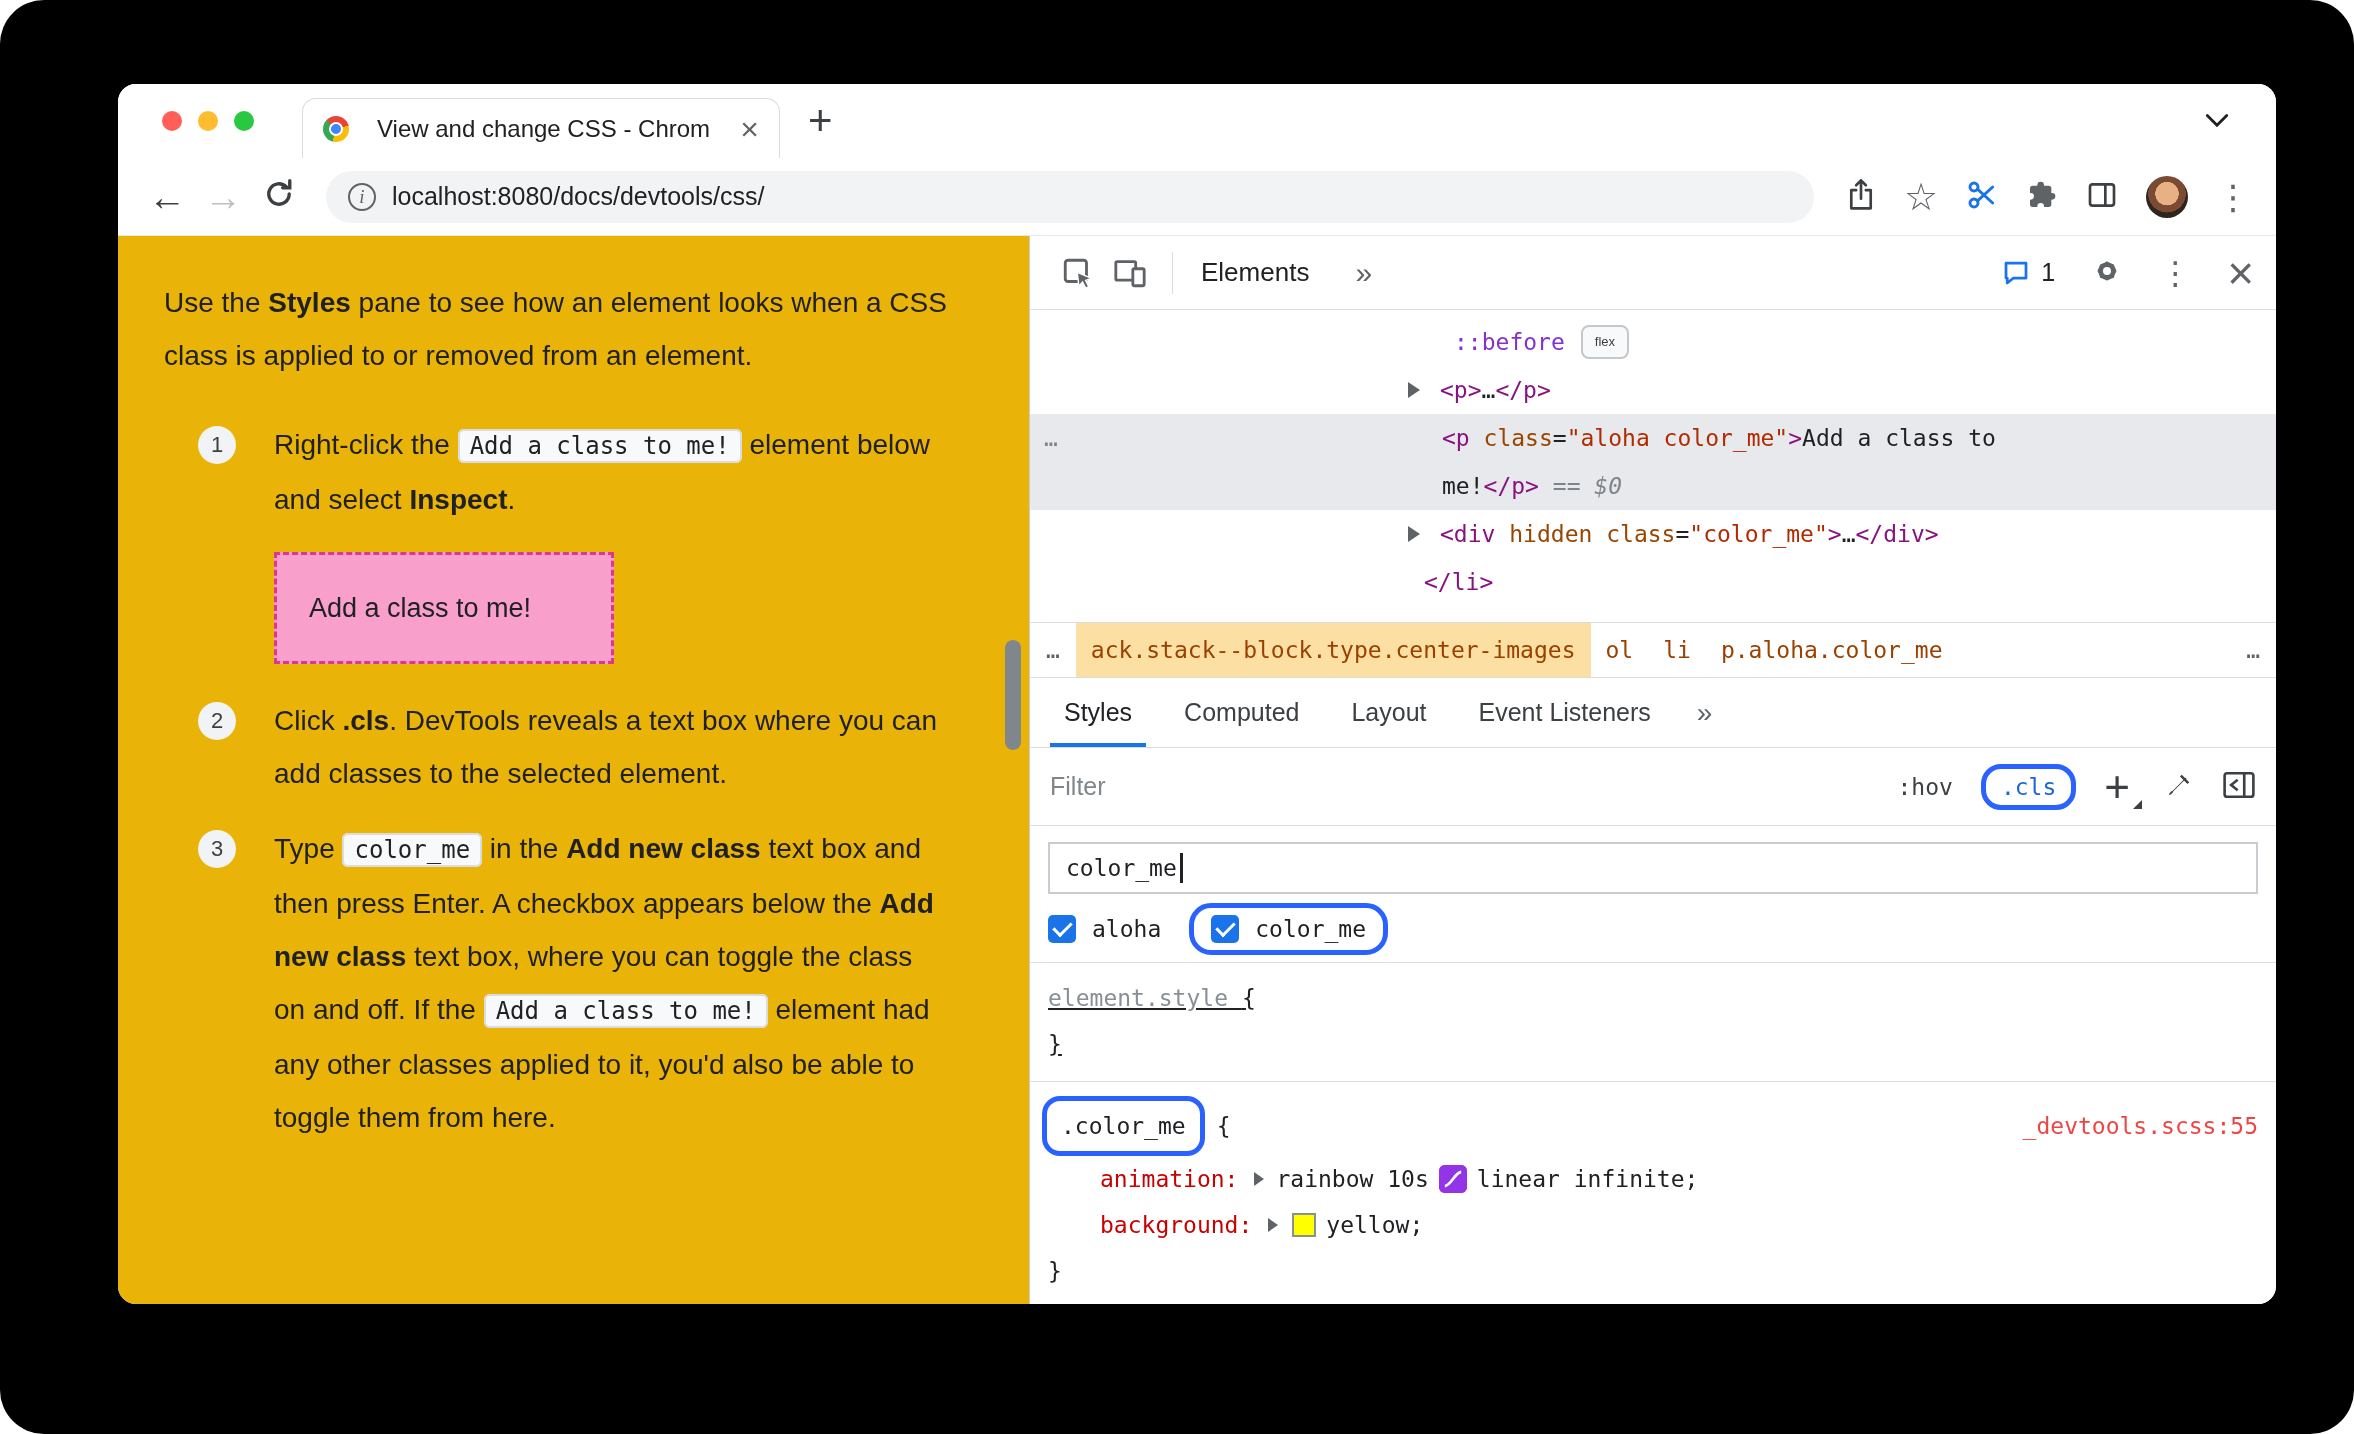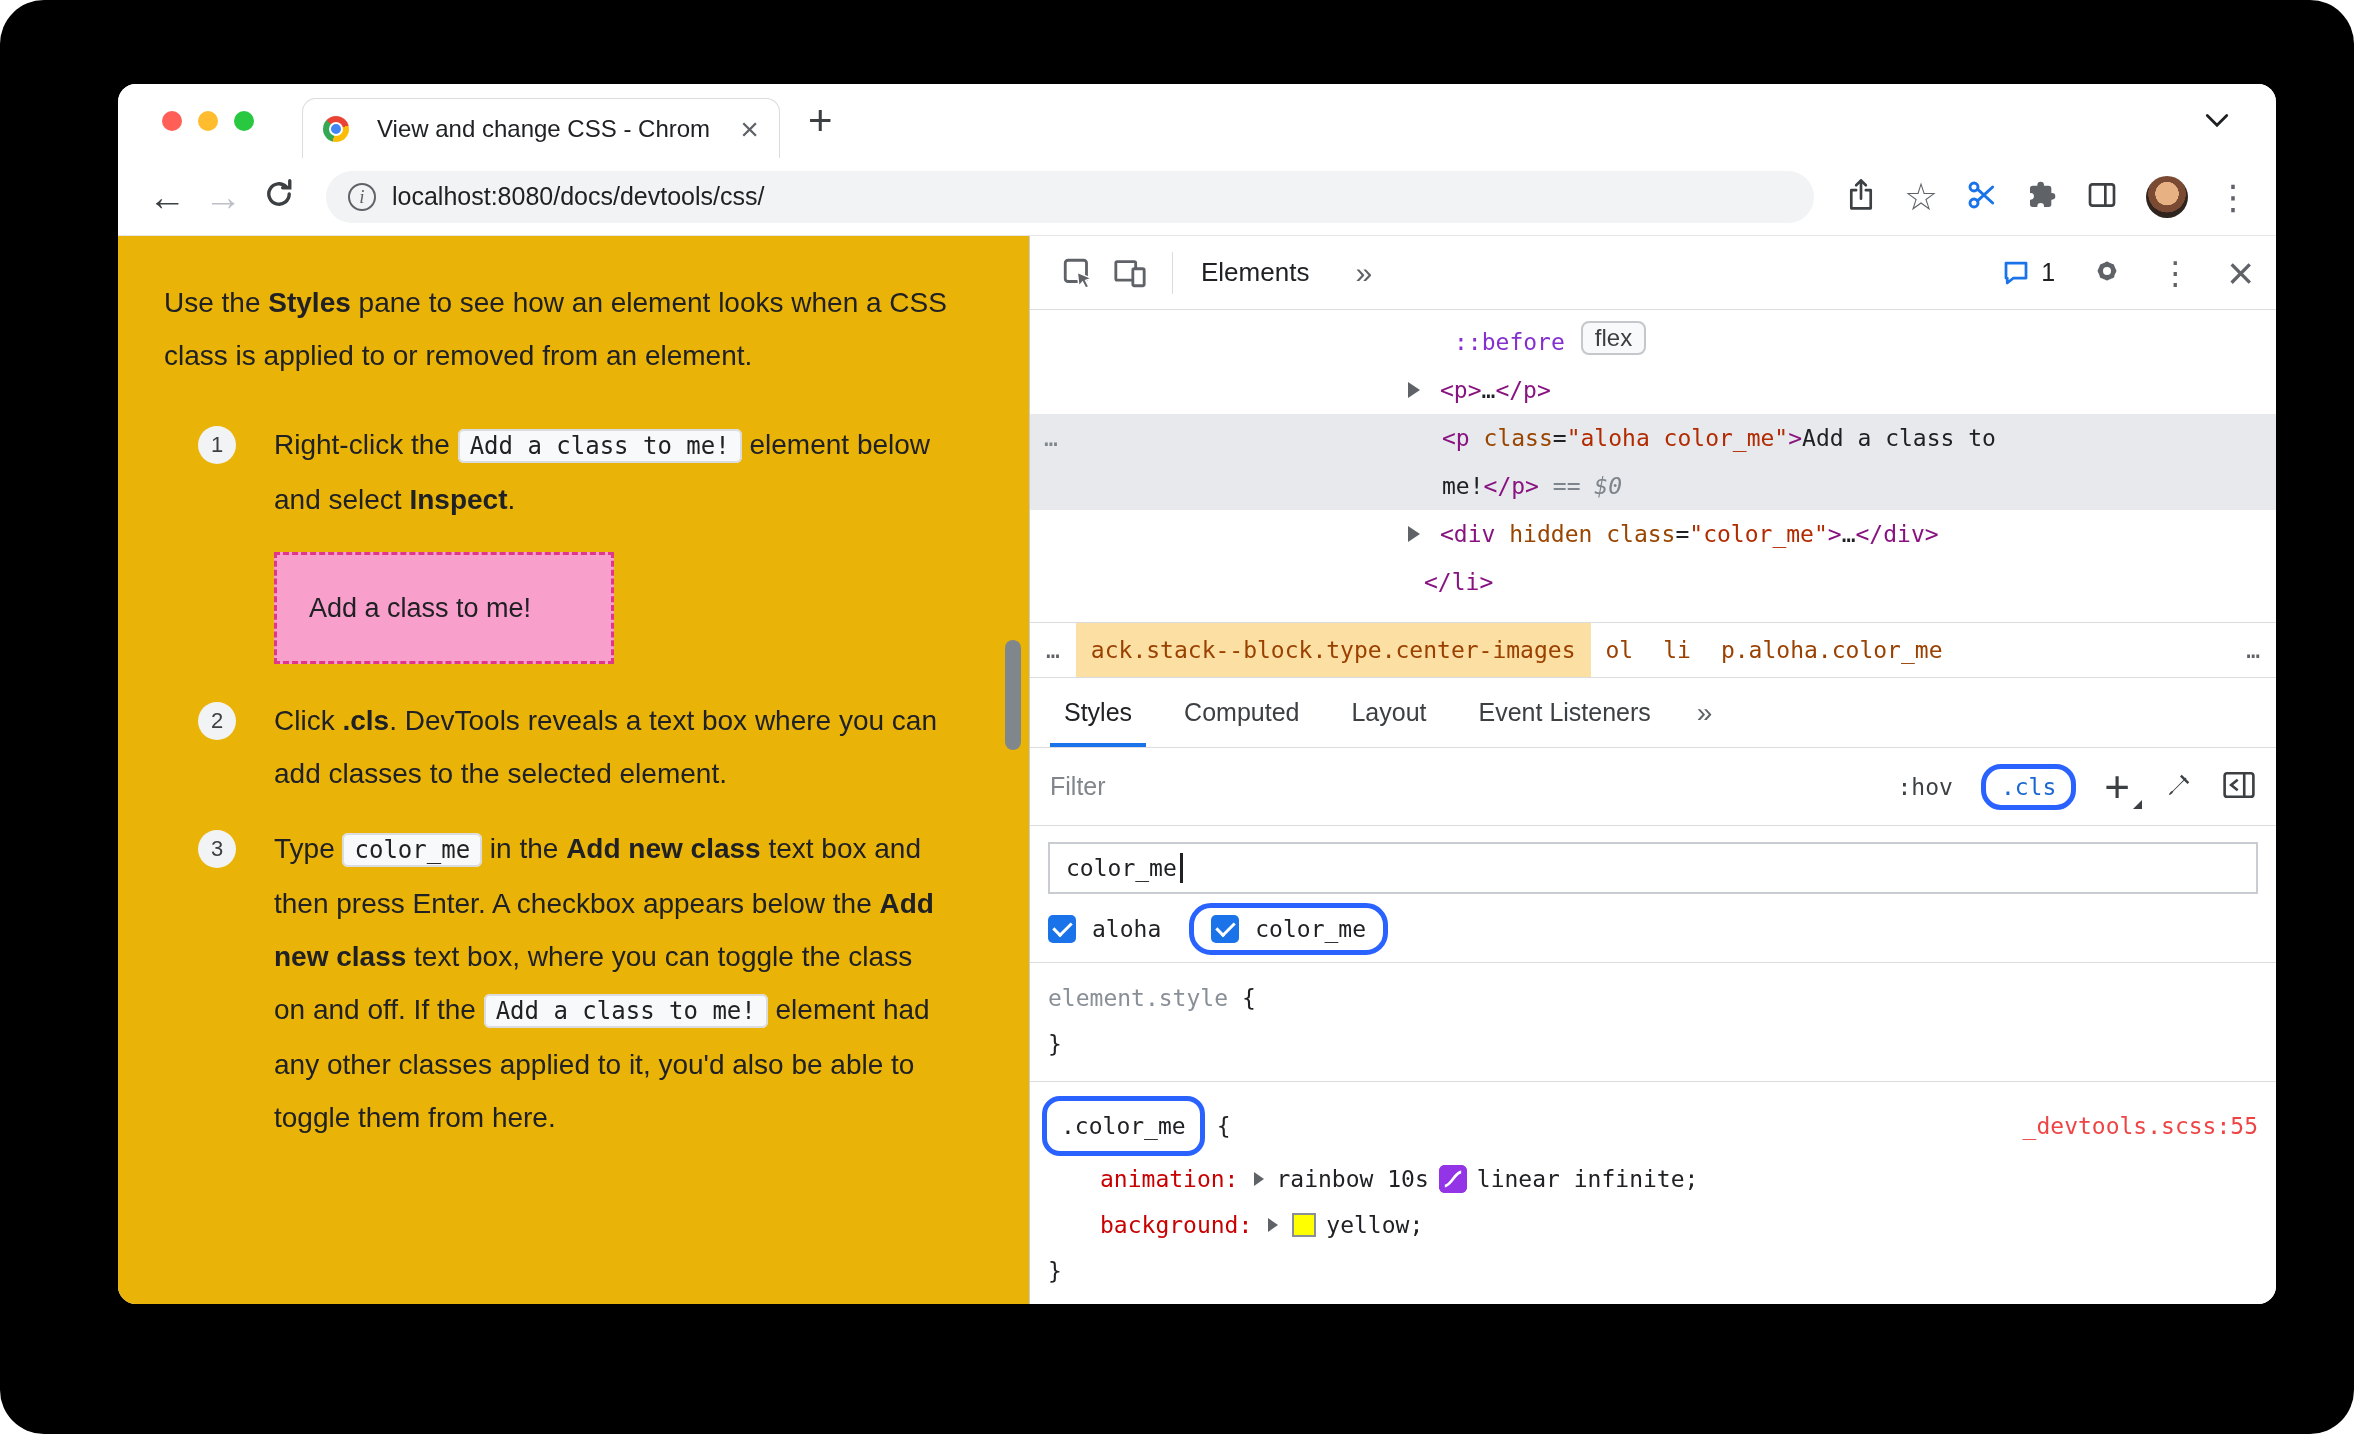--- a/index.html
+++ b/index.html
@@ -97,21 +97,21 @@
     width:0; height:0; border-top:8px solid transparent; border-bottom:8px solid transparent;
     border-left:12px solid #5f6368; }
   .tok-tag { color:#881280; }
   .tok-attr { color:#994500; }
   .tok-value { color:#b22a00; }
   .tok-pseudo { color:#8430ce; }
   .tok-plain { color:#202124; }
   .tok-eq { color:#7d848b; }
   .tok-dollar { color:#7d848b; font-style:italic; }
   .tok-badge { display:inline-block; margin-left:16px; font-family:"Liberation Sans", sans-serif;
-    font-size:24px; color:#3c4043; background:#f8f9fa; border:2px solid #c4c7cb; border-radius:8px;
+    font-size:13px; color:#3c4043; background:#f8f9fa; border:2px solid #c4c7cb; border-radius:8px;
     padding:0 12px; line-height:30px; vertical-align:4px; }
 
   
   .crumbs { flex:0 0 auto; height:56px; display:flex; align-items:center; border-top:1px solid #dadce0;
     border-bottom:1px solid #dadce0; font-family:"DejaVu Sans Mono", monospace; font-size:23px;
     color:#9a4000; overflow:hidden; }
   .crumb-ellipsis { color:#5f6368; padding:0 16px; flex:0 0 auto; }
   .crumb-items { display:flex; height:100%; align-items:center; }
   .crumb { padding:12px 15px; height:100%; display:flex; align-items:center; white-space:nowrap; }
   .crumb.hl { background:#fbdfa3; }
@@ -144,21 +144,21 @@
   .class-toggles { display:flex; align-items:center; gap:28px; padding:8px 18px 14px; border-bottom:1px solid #dadce0; }
   .class-item { display:inline-flex; align-items:center; gap:16px; font-family:"DejaVu Sans Mono", monospace;
     font-size:23px; color:#202124; }
   .checkbox { width:28px; height:28px; border-radius:5px; background:#1a73e8; position:relative; flex:0 0 auto; }
   .checkbox.checked::after { content:""; position:absolute; left:9px; top:3px; width:8px; height:15px;
     border:solid #fff; border-width:0 3.5px 3.5px 0; transform:rotate(45deg); }
   .ring-inline { padding:7px 17px; border-radius:22px; margin:-7px 0; }
 
   
   .section { font-family:"DejaVu Sans Mono", monospace; font-size:23px; line-height:46px; color:#202124; }
-  .elem-style { padding:12px 18px 14px; border-bottom:1px solid #dadce0; }
+  .elem-style { padding:12px 18px 14px; border-bottom:1px solid #dadce0;text-decoration:underline; }
   .es-selector { color:#888f96; }
   .rule-block { padding:14px 18px 20px; }
   .rule-head { display:flex; align-items:center; line-height:48px; }
   .sel-ring { padding:1px 14px; border-radius:18px; margin-left:-6px; }
   .rule-open { margin-left:12px; }
   .rule-source { margin-left:auto; color:#ef4444; }
   .decl { padding-left:52px; display:flex; align-items:center; white-space:nowrap; }
   .decl-name { color:#c80000; margin-right:8px; }
   .tri-sm { width:0; height:0; border-top:7px solid transparent; border-bottom:7px solid transparent;
     border-left:10px solid #5f6368; margin:0 12px 0 8px; flex:0 0 auto; }

